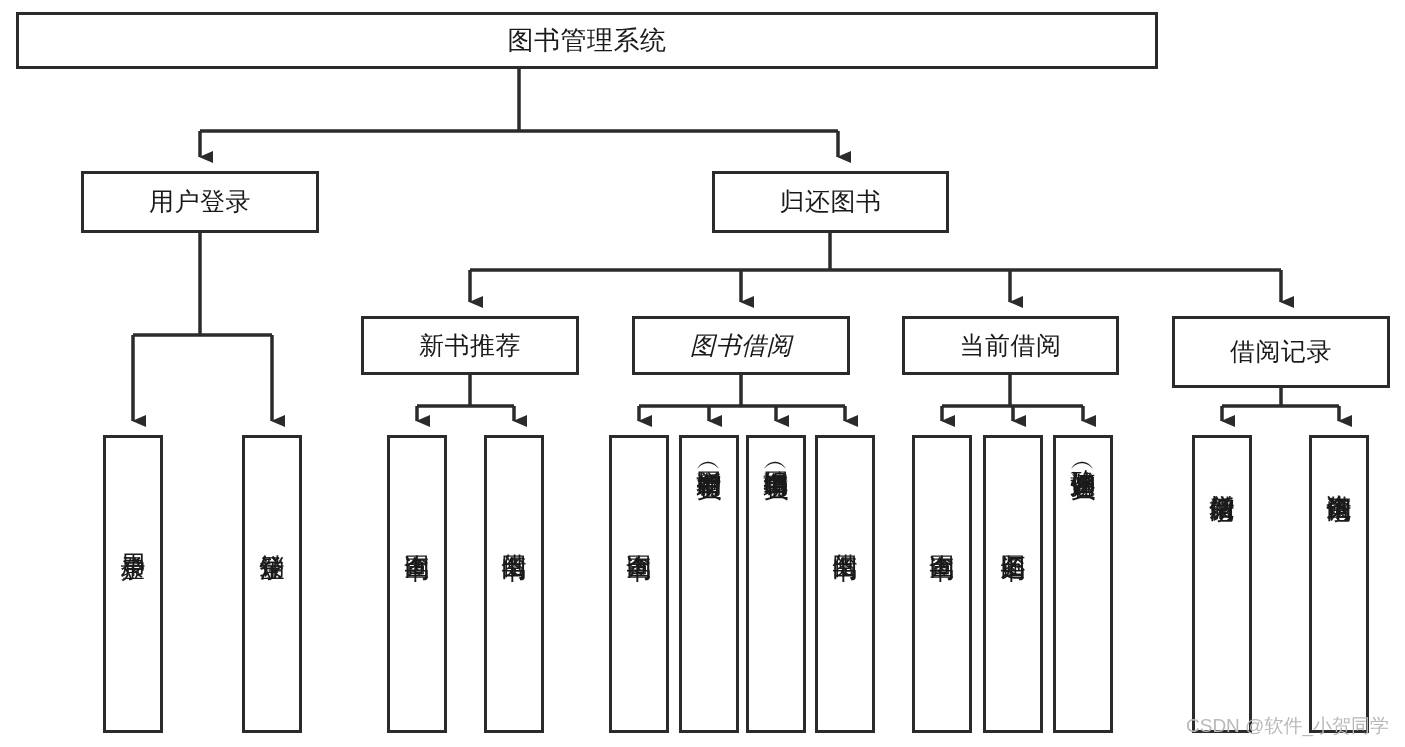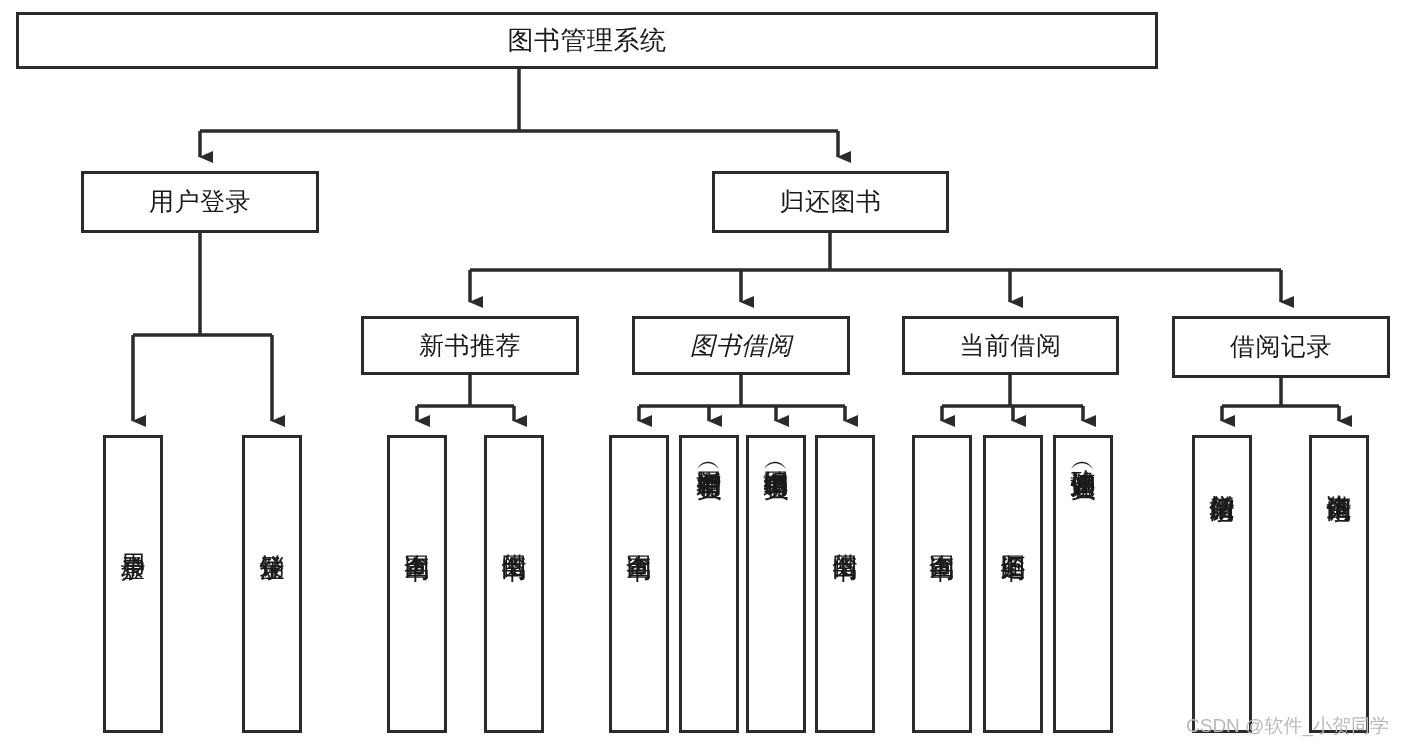--- a/index.html
+++ b/index.html
@@ -142,21 +142,21 @@
 
   <div class="node h" style="left:361px; top:316px; width:218px; height:59px;justify-content:center;">
     <span>新书推荐</span>
   </div>
   <div class="node h" style="left:632px; top:316px; width:218px; height:59px;font-style:italic;">
     <span>图书借阅</span>
   </div>
   <div class="node h" style="left:902px; top:316px; width:217px; height:59px;">
     <span>当前借阅</span>
   </div>
-  <div class="node h" style="left:1172px; top:316px; width:218px; height:62px;">
+  <div class="node h" style="left:1172px; top:316px; width:218px; height:72px;">
     <span>借阅记录</span>
   </div>
 
   <div class="node v" style="left:103px; top:435px; width:60px; height:298px;">
     <span class="vtext pad-low">用户登录</span>
   </div>
   <div class="node v" style="left:242px; top:435px; width:60px; height:298px;">
     <span class="vtext pad-low">注销登录</span>
   </div>
 

